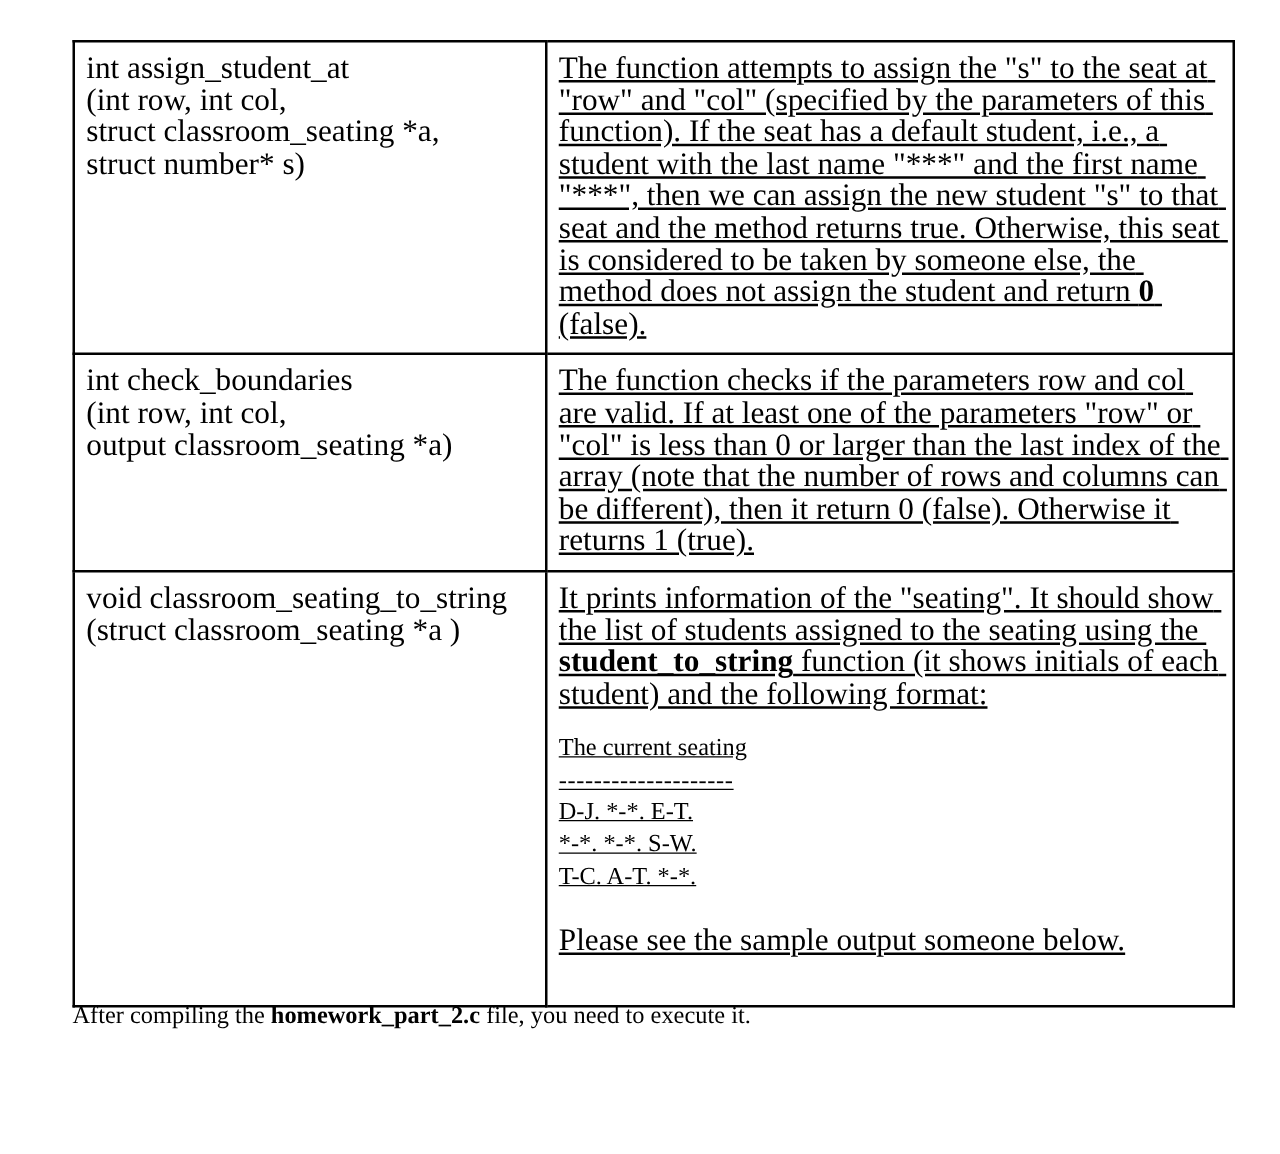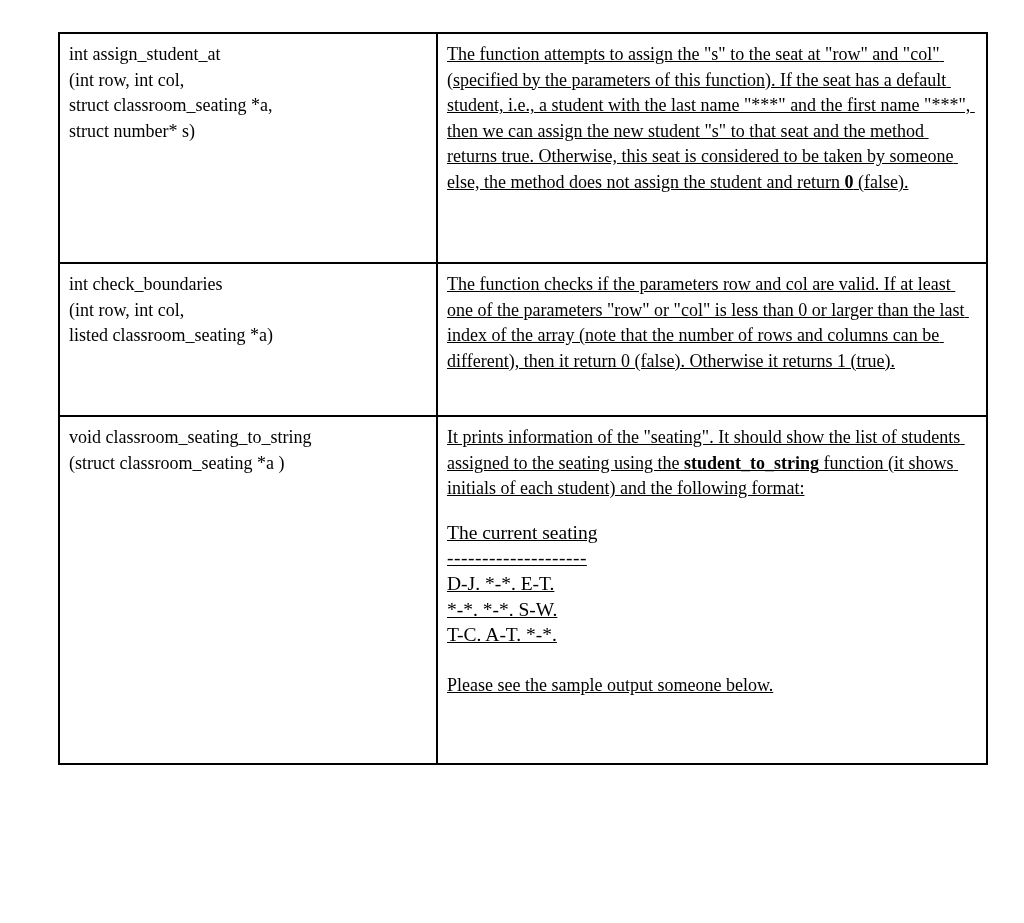--- a/index.html
+++ b/index.html
@@ -33,21 +33,21 @@
   .spec-table td {
     border: 2px solid #000000;
     vertical-align: top;
     padding: 8px 9px 10px 9px;
   }
   .col-signature { width: 358px; }
   .col-description { width: 530px; text-decoration: underline; }
 
   .sig-line,
   .desc-para {
-    font-size: 18px;
+    font-size: 25px;
     line-height: 25.6px;
     margin: 0;
     white-space: pre-wrap;
   }
   .desc-para {
     text-align: left;
   }
   b, .bold { font-weight: bold; }
 
   .sample-block {
@@ -103,21 +103,21 @@
         </td>
         <td class="col-description">
           <p class="desc-para"><span>The function attempts to assign the "s" to the seat at "row" and "col" (specified by the parameters of this function). If the seat has a default student, i.e., a student with the last name "***" and the first name "***", then we can assign the new student "s" to that seat and the method returns true. Otherwise, this seat is considered to be taken by someone else, the method does not assign the student and return </span><b>0</b><span> (false).</span></p>
         </td>
       </tr>
 
       <tr class="row-2">
         <td class="col-signature">
           <p class="sig-line">int check_boundaries</p>
           <p class="sig-line">(int row, int col,</p>
-          <p class="sig-line">listed classroom_seating *a)</p>
+          <p class="sig-line">output classroom_seating *a)</p>
         </td>
         <td class="col-description">
           <p class="desc-para">The function checks if the parameters row and col are valid. If at least one of the parameters "row" or "col" is less than 0 or larger than the last index of the array (note that the number of rows and columns can be different), then it return 0 (false). Otherwise it returns 1 (true).</p>
         </td>
       </tr>
 
       <tr class="row-3">
         <td class="col-signature">
           <p class="sig-line">void classroom_seating_to_string</p>
           <p class="sig-line">(struct classroom_seating *a )</p>
@@ -134,14 +134,15 @@
           </div>
 
           <div class="sample-gap"></div>
 
           <p class="desc-para">Please see the sample output someone below.</p>
         </td>
       </tr>
     </tbody>
   </table>
 
+  <p class="closing"><span>After compiling the </span><b>homework_part_2.c</b><span> file, you need to execute it.</span></p>
 
 </div>
 
 </body></html>

